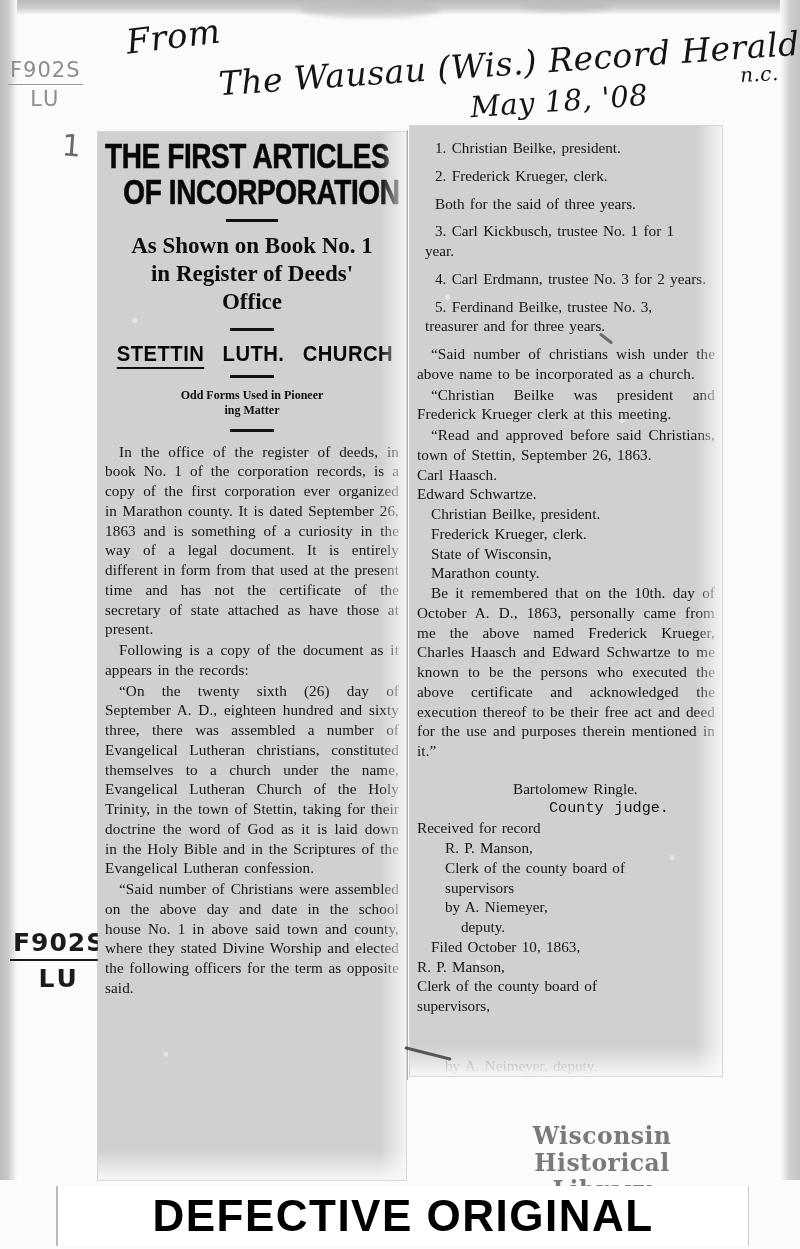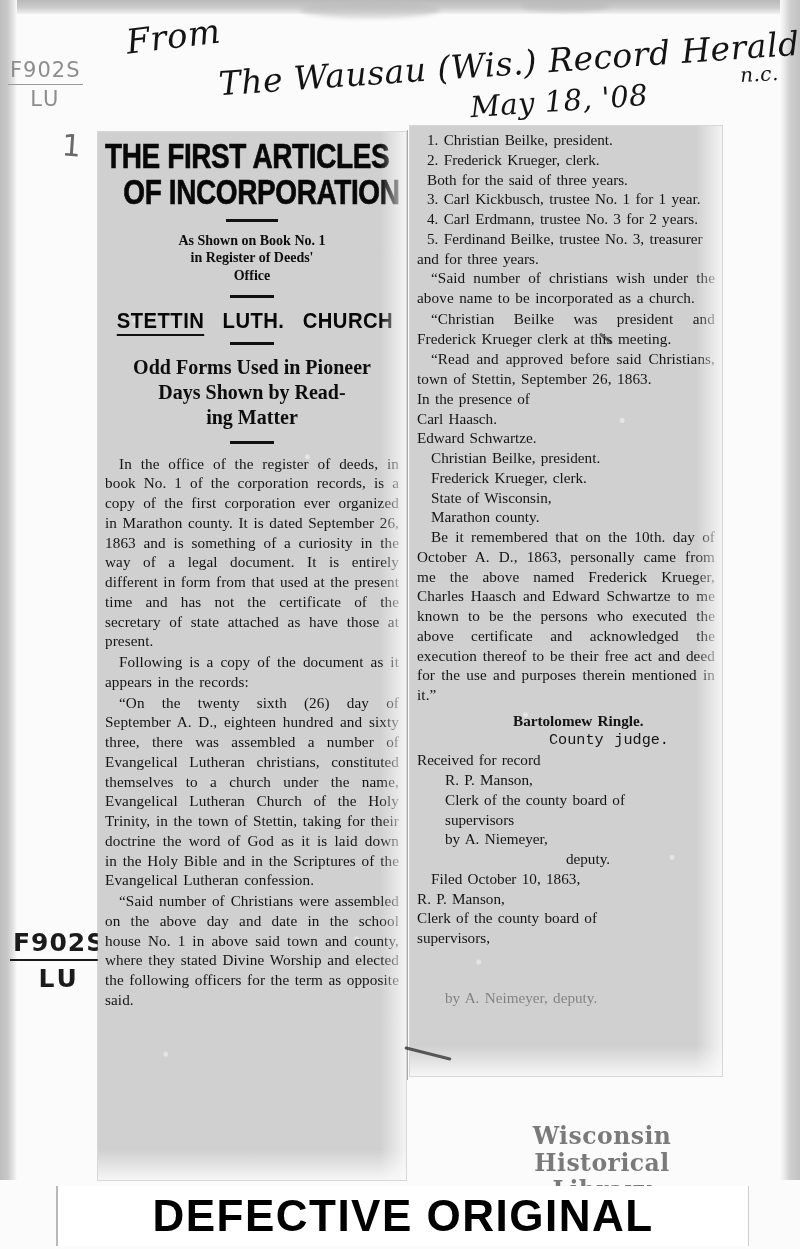--- a/index.html
+++ b/index.html
@@ -171,21 +171,21 @@
     width: 52px;
     height: 3px;
     background: #111;
     margin: 11px auto 10px auto;
   }
   .rule.short { width: 44px; height: 3px; }
 
   .deck {
     font-family: "Liberation Serif", serif;
     font-weight: 700;
-    font-size: 14px;
+    font-size: 23px;
     line-height: 1.22;
     text-align: center;
     color: #0d0d0d;
     margin: 0;
   }
 
   .kicker {
     font-family: "Liberation Sans", sans-serif;
     font-weight: 700;
     font-size: 22px;
@@ -197,21 +197,21 @@
     white-space: nowrap;
   }
   .kicker .u {
     border-bottom: 2.5px solid #111;
     padding-bottom: 1px;
   }
 
   .deck2 {
     font-family: "Liberation Serif", serif;
     font-weight: 700;
-    font-size: 20px;
+    font-size: 12px;
     line-height: 1.25;
     text-align: center;
     color: #0d0d0d;
     margin: 0;
   }
 
   
   .body-p {
     font-family: "Liberation Serif", serif;
     font-size: 15.2px;
@@ -223,36 +223,36 @@
     letter-spacing: .1px;
     word-spacing: 1.5px;
   }
   .body-p + .body-p { margin-top: 1px; }
 
   .list-line {
     font-family: "Liberation Serif", serif;
     font-size: 15.2px;
     line-height: 1.30;
     color: #141414;
-    margin: 0;
+    margin: 8px;
     text-indent: 10px;
     word-spacing: 1.5px;
   }
 
   .sig {
     font-family: "Liberation Serif", serif;
     font-size: 15.2px;
     line-height: 1.30;
     color: #141414;
     margin: 0;
     word-spacing: 1.5px;
   }
   .sig.i1 { padding-left: 14px; }
   .sig.i2 { padding-left: 28px; }
-  .sig.i3 { padding-left: 44px; text-align: center; }
+  .sig.i3 { padding-left: 44px; }
   .sig.center-right { padding-left: 96px; }
   .sig.center-right2 { padding-left: 132px; font-family: Liberation Mono, monospace; }
 
   .fadeline { opacity: .42; margin-top: 40px; }
 
   
   .clip-fade {
     position: absolute;
     top: 0; right: 0;
     width: 26px; height: 100%;
@@ -374,21 +374,20 @@
 
       <div class="kicker">
         <span class="u">STETTIN</span>
         &nbsp;&nbsp;<span>LUTH.</span>
         &nbsp;&nbsp;<span>CHURCH</span>
       </div>
 
       <div class="rule short" style="margin-top:8px;"></div>
 
       <div class="deck2">Odd Forms Used in Pioneer</div>
-      <div class="deck2">Days Shown by Read-</div>
       <div class="deck2">ing Matter</div>
 
       <div class="rule short"></div>
 
       <p class="body-p">In the office of the register of deeds, in book No. 1 of the corporation records, is a copy of the first corporation ever organized in Marathon county. It is dated September 26, 1863 and is something of a curiosity in the way of a legal document. It is entirely different in form from that used at the present time and has not the certificate of the secretary of state attached as have those at present.</p>
       <p class="body-p">Following is a copy of the document as it appears in the records:</p>
       <p class="body-p">“On the twenty sixth (26) day of September A. D., eighteen hundred and sixty three, there was assembled a number of Evangelical Lutheran christians, constituted themselves to a church under the name, Evangelical Lutheran Church of the Holy Trinity, in the town of Stettin, taking for their doctrine the word of God as it is laid down in the Holy Bible and in the Scriptures of the Evangelical Lutheran confession.</p>
       <p class="body-p">“Said number of Christians were assembled on the above day and date in the school house No. 1 in above said town and county, where they stated Divine Worship and elected the following officers for the term as opposite said.</p>
 
     </div>
@@ -403,31 +402,30 @@
       <div class="list-line">2.  Frederick  Krueger,  clerk.</div>
       <div class="list-line">Both for the said of three years.</div>
       <div class="list-line">3.  Carl Kickbusch,  trustee No. 1 for 1 year.</div>
       <div class="list-line">4.   Carl  Erdmann,  trustee  No. 3 for 2 years.</div>
       <div class="list-line">5.  Ferdinand  Beilke,  trustee  No. 3, treasurer and for three years.</div>
 
       <p class="body-p">“Said number of christians wish under the above name to be incorporated as a church.</p>
       <p class="body-p">“Christian Beilke was president and Frederick Krueger clerk at this meeting.</p>
       <p class="body-p">“Read and approved before said Christians, town of Stettin, September 26, 1863.</p>
 
-      <div class="sig">In the presence of</div>
       <div class="sig">Carl Haasch.</div>
       <div class="sig">Edward Schwartze.</div>
       <div class="sig i1">Christian Beilke, president.</div>
       <div class="sig i1">Frederick Krueger, clerk.</div>
       <div class="sig i1">State of Wisconsin,</div>
       <div class="sig i1">Marathon county.</div>
 
       <p class="body-p">Be it remembered that on the 10th. day of October A. D., 1863, personally came from me the above named Frederick Krueger, Charles Haasch and Edward Schwartze to me known to be the persons who executed the above certificate and acknowledged the execution thereof to be their free act and deed for the use and purposes therein mentioned in it.”</p>
 
-      <div class="sig center-right" style="margin-top:6px;font-weight:bold;">Bartolomew Ringle.</div>
+      <div class="sig center-right" style="margin-top:18px;">Bartolomew Ringle.</div>
       <div class="sig center-right2">County judge.</div>
 
       <div class="sig">Received for record</div>
       <div class="sig i2">R. P. Manson,</div>
       <div class="sig i2">Clerk of the county board of</div>
       <div class="sig i2">supervisors</div>
       <div class="sig i2">by A. Niemeyer,</div>
       <div class="sig i3">deputy.</div>
       <div class="sig i1">Filed October 10, 1863,</div>
       <div class="sig">R. P. Manson,</div>

